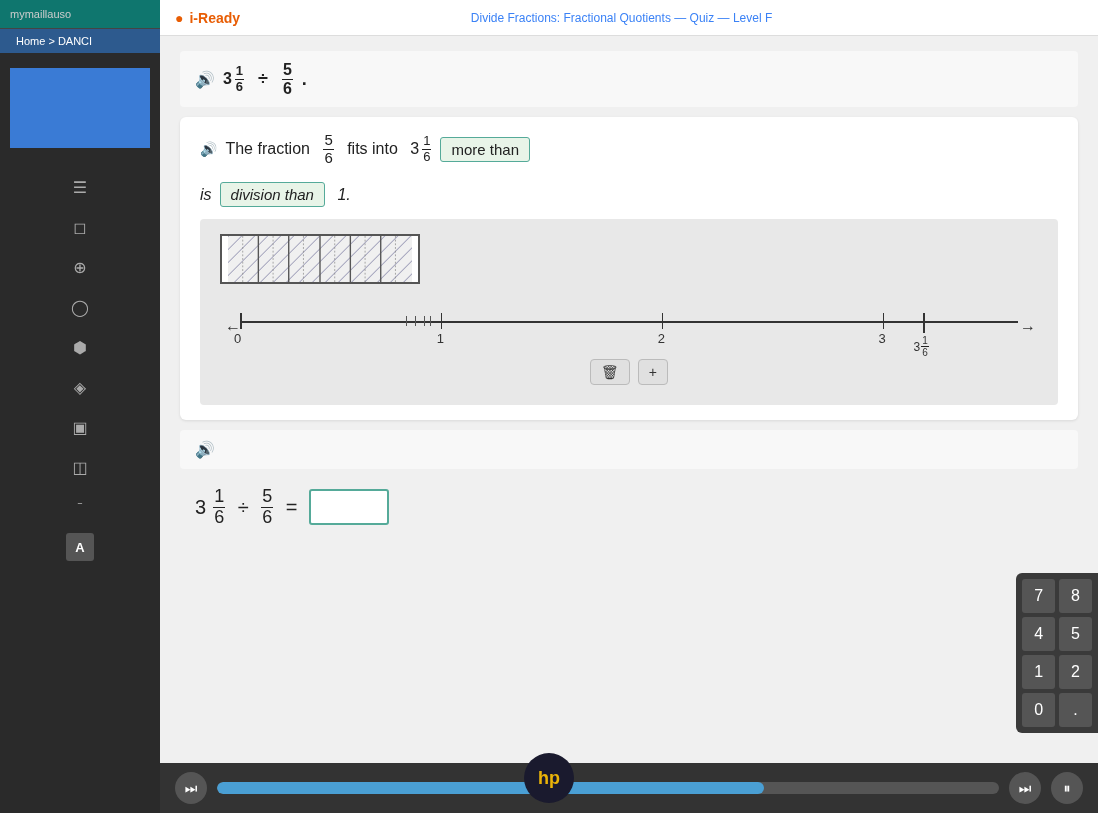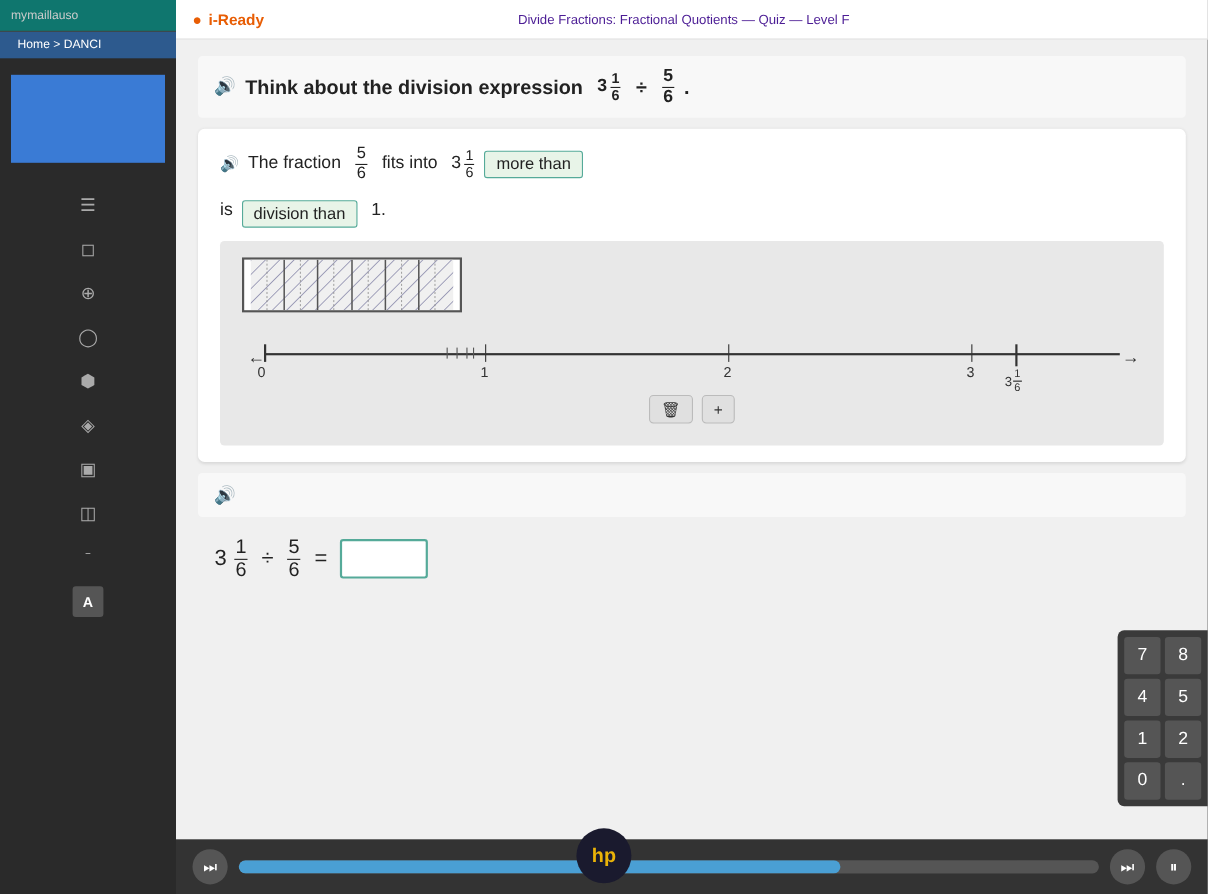--- a/index.html
+++ b/index.html
@@ -83,21 +83,21 @@
     .header-brand {
       display: flex;
       align-items: center;
       gap: 6px;
       font-size: 14px;
       font-weight: bold;
       color: #e85d04;
     }
     .header-title {
       font-size: 12px;
-      color: #4c1d95;
+      color: #3b82f6;
       text-align: center;
     }
 
     
     .content {
       flex: 1;
       padding: 15px 20px;
       display: flex;
       flex-direction: column;
       gap: 10px;
@@ -150,24 +150,26 @@
       background: #e8f4e8;
       border: 1.5px solid #5a9;
       padding: 3px 10px;
       border-radius: 3px;
       font-size: 15px;
       color: #222;
     }
 
     .second-line {
       display: flex;
+      align-items: center;
       gap: 8px;
       font-size: 16px;
       color: #222;
       margin-top: 16px;
+      font-style: italic;
     }
 
     
     .number-line-container {
       background: #e8e8e8;
       border-radius: 4px;
       padding: 15px 20px 20px;
       position: relative;
       margin-top: 5px;
     }
@@ -356,21 +358,20 @@
       <span>i-Ready</span>
     </div>
     <div class="header-title">Divide Fractions: Fractional Quotients — Quiz — Level F</div>
     <div style="width:80px"></div>
   </div>
 
   <div class="content">
 
     <div class="question-header">
       <span class="speaker-icon">🔊</span>
-      <span>Think about the division expression&nbsp;</span>
 
       <span class="mixed-number">
         <span>3</span>
         <span class="fraction-inline">
           <span class="fn">1</span>
           <span class="fd">6</span>
         </span>
       </span>
       <span>&nbsp;÷&nbsp;</span>
 

